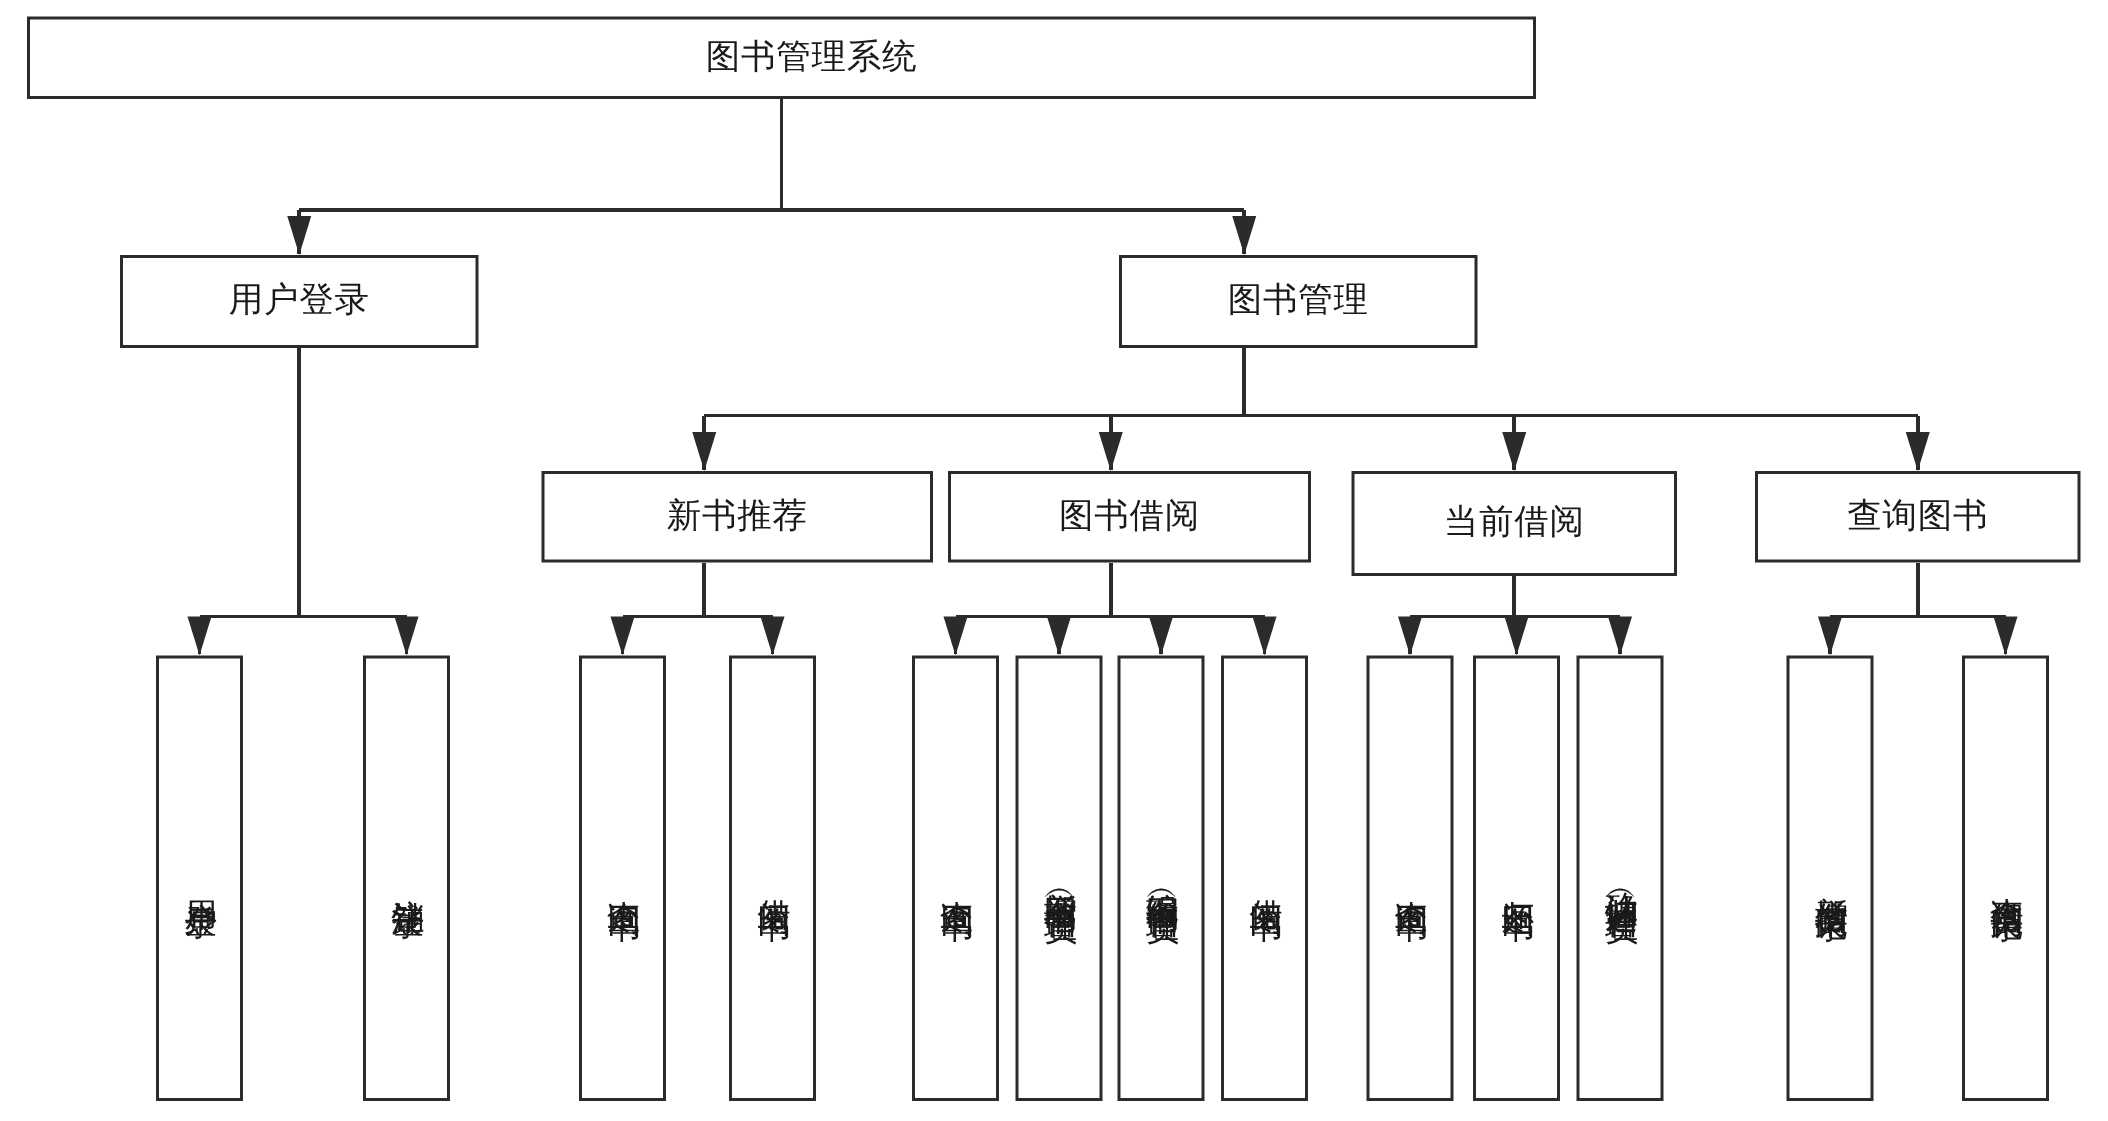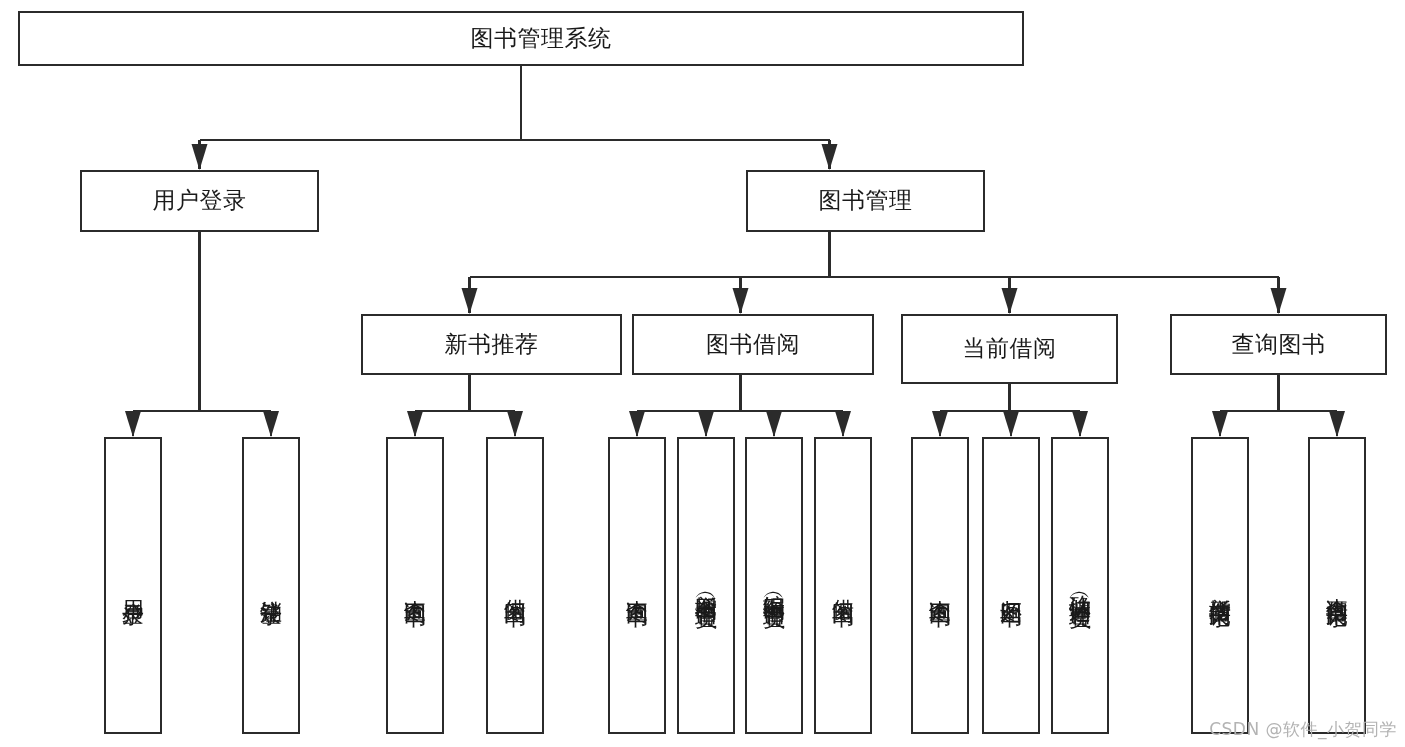--- a/index.html
+++ b/index.html
@@ -187,14 +187,13 @@
       <div class="node vert" style="left: 1051px; top: 437px; width: 58px; height: 297px;">
         <span class="lbl">确认归还（管理员）</span>
       </div>
       <div class="node vert" style="left: 1191px; top: 437px; width: 58px; height: 297px;">
         <span class="lbl">新增借阅记录</span>
       </div>
       <div class="node vert" style="left: 1308px; top: 437px; width: 58px; height: 297px;">
         <span class="lbl">查询借阅记录</span>
       </div>
     </div>
-  <div id="watermark">CSDN @软件_小贺同学</div>
 </div>
 
 </body></html>

